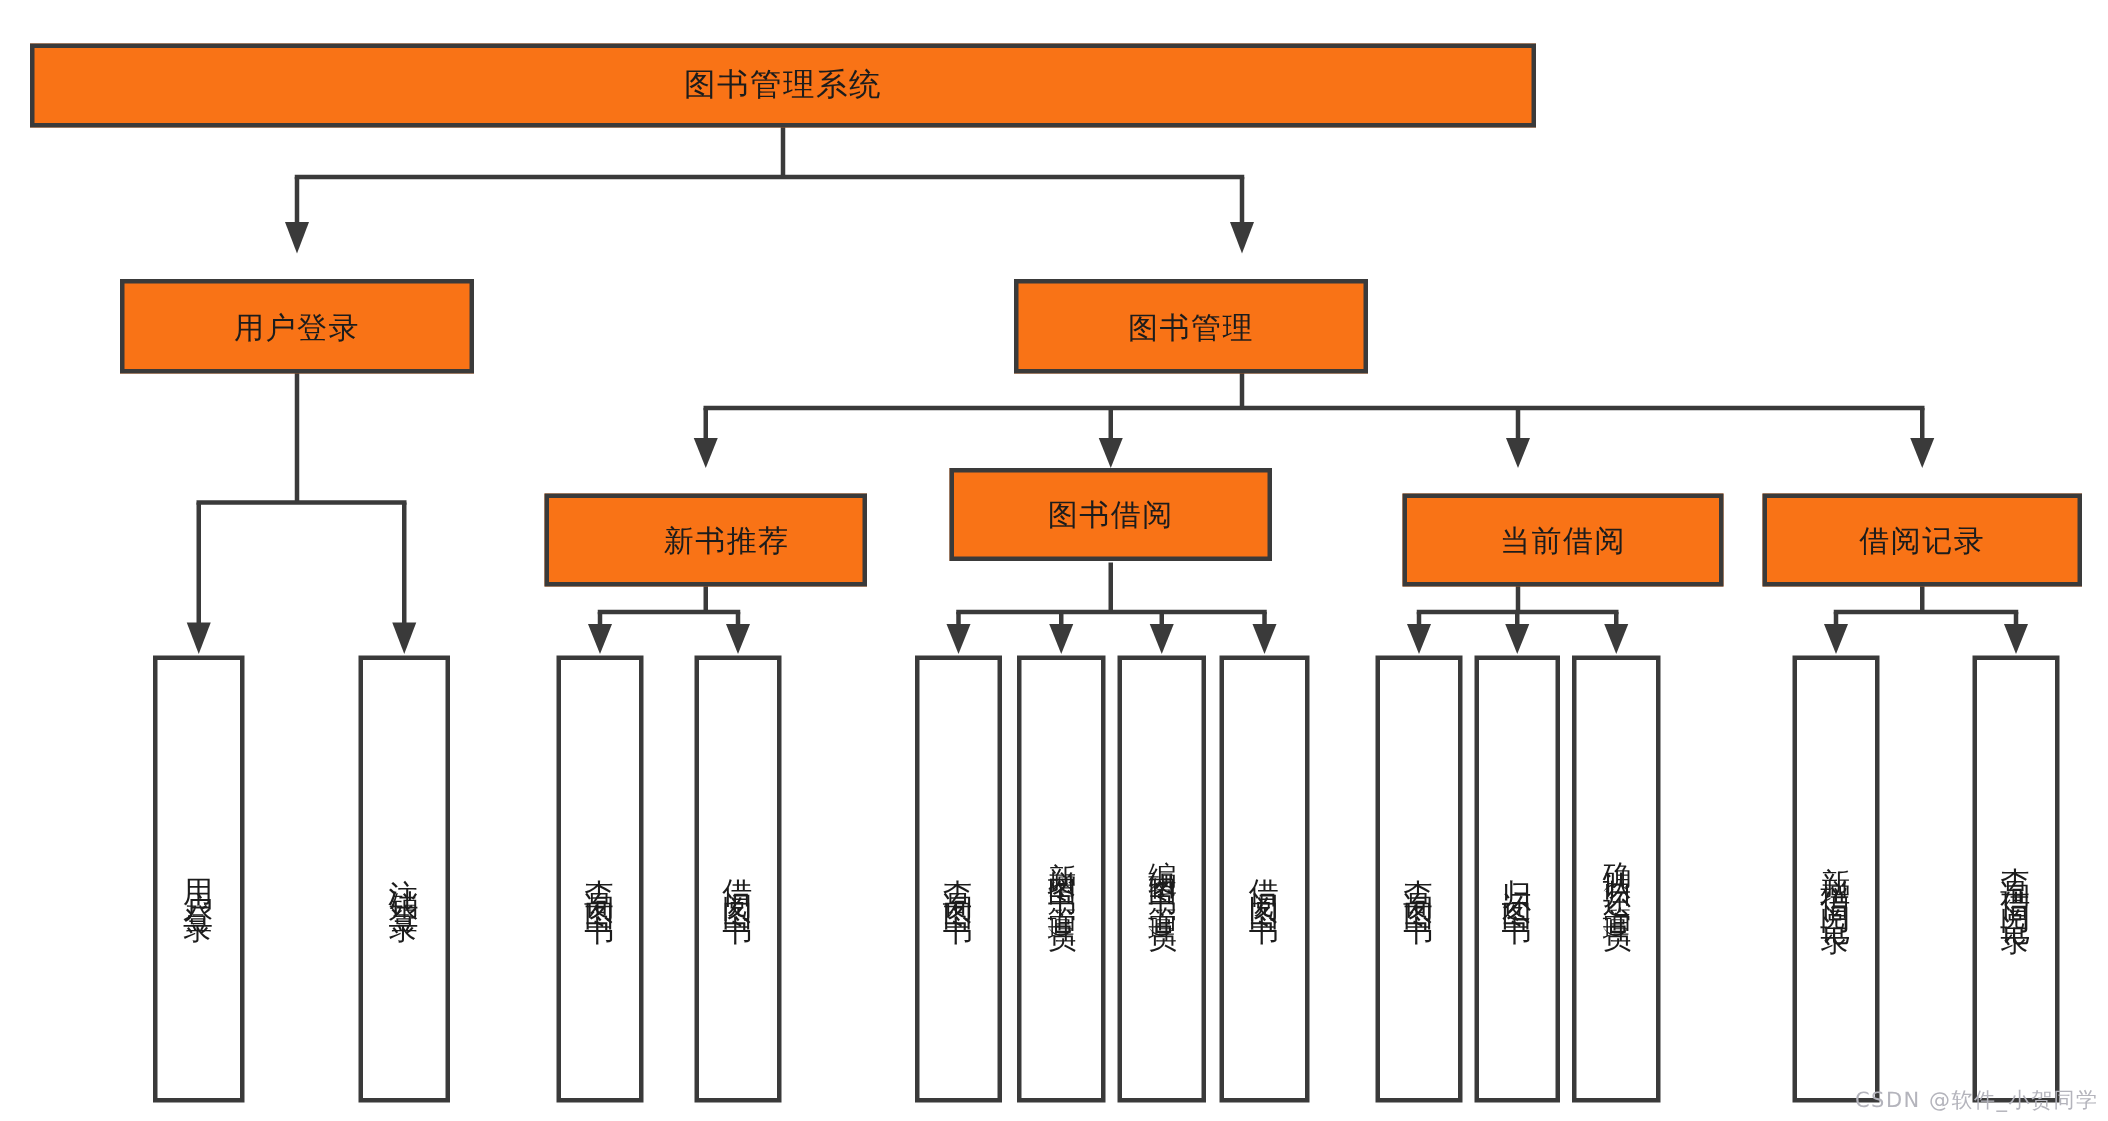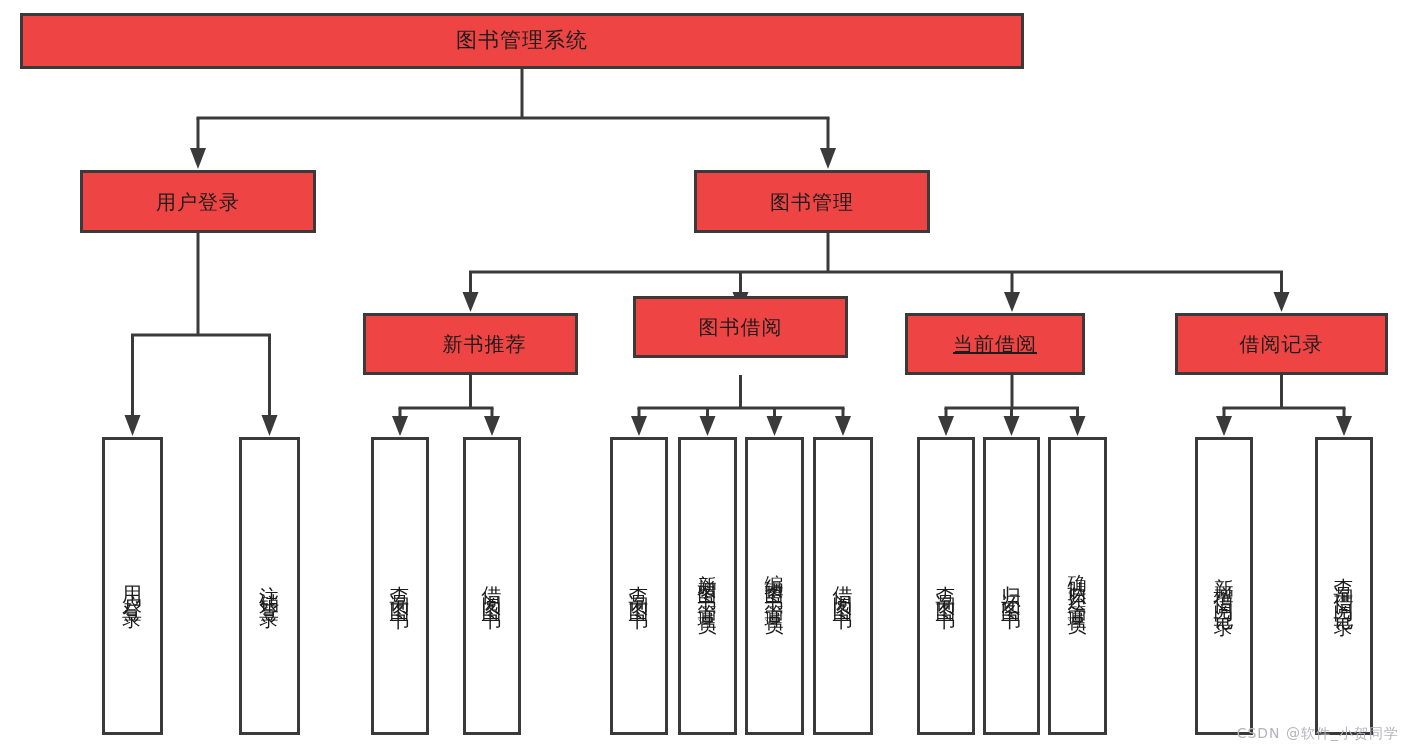--- a/index.html
+++ b/index.html
@@ -29,35 +29,36 @@
     stroke-width: 3;
     fill: none;
   }
   .c-head {
     fill: var(--line);
     stroke: none;
   }
   .node {
     position: absolute;
     border: 3px solid var(--line);
-    background: #ef4444;
+    background: #f97316;
     color: var(--ink);
     display: flex;
     align-items: center;
     justify-content: center;
     font-size: 20px;
     letter-spacing: 1px;
     line-height: 1.2;
+    margin-top: 16px;
   }
   .node.root  { left: 20px;  top: 13px;  width: 1004px; height: 56px; font-size: 21px; }
   .node.n-user-login { left: 80px;  top: 170px; width: 236px; height: 63px; }
-  .node.n-book-mgmt  { left: 694px; top: 170px; width: 236px; height: 63px; justify-content: center; }
+  .node.n-book-mgmt  { left: 676px; top: 170px; width: 236px; height: 63px; justify-content: center; }
   .node.n-l3-0 { left: 363px;  top: 313px; width: 215px; height: 62px; padding-left: 28px; }
   .node.n-l3-1 { left: 633px;  top: 296px; width: 215px; height: 62px; }
-  .node.n-l3-2 { left: 905px;  top: 313px; width: 180px; height: 62px; text-decoration: underline; }
+  .node.n-l3-2 { left: 935px;  top: 313px; width: 214px; height: 62px; }
   .node.n-l3-3 { left: 1175px; top: 313px; width: 213px; height: 62px; }
   .leaf {
     position: absolute;
     top: 437px;
     height: 298px;
     border: 3px solid var(--line);
     background: #ffffff;
     color: var(--ink);
     display: flex;
     align-items: center;

